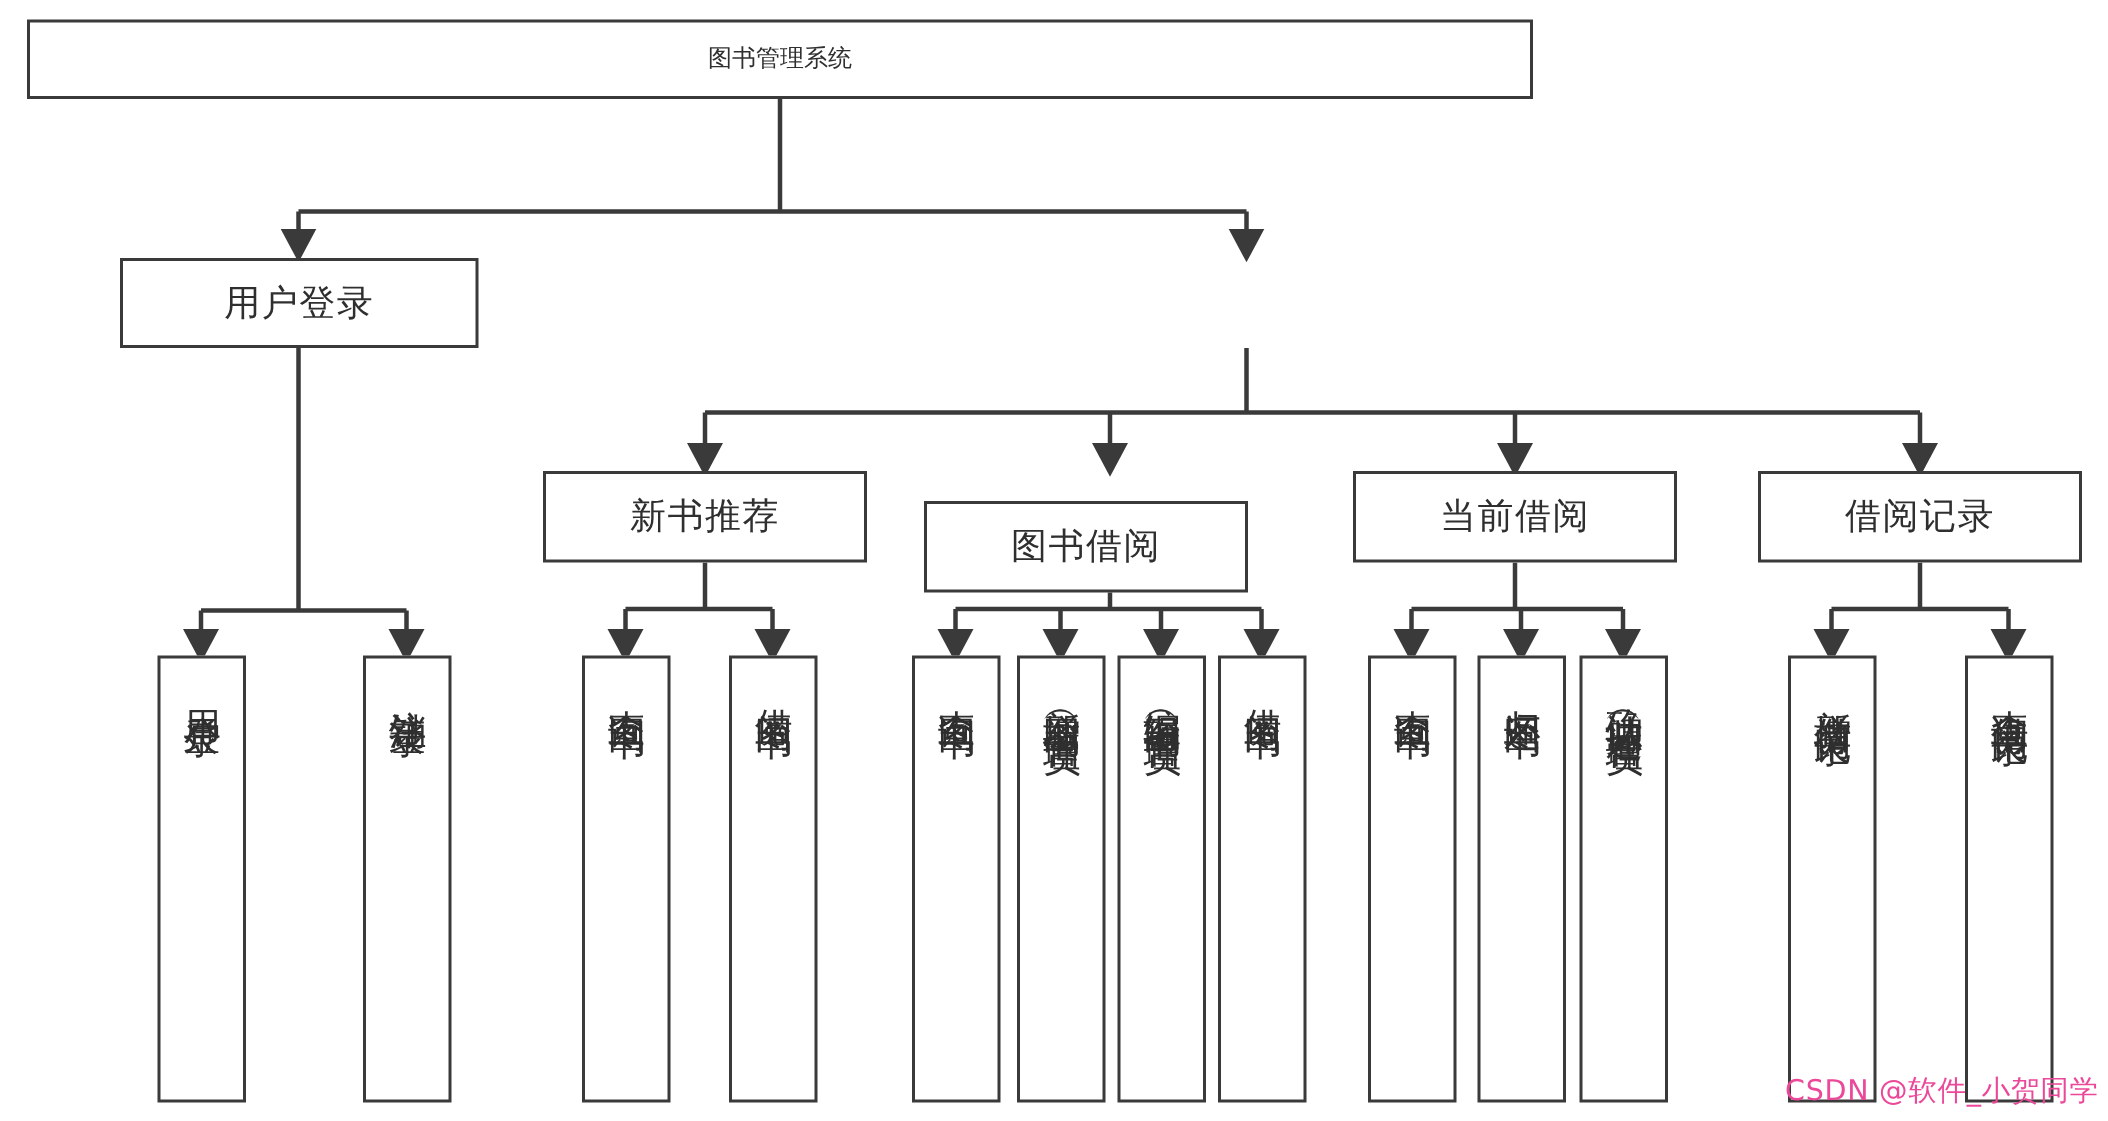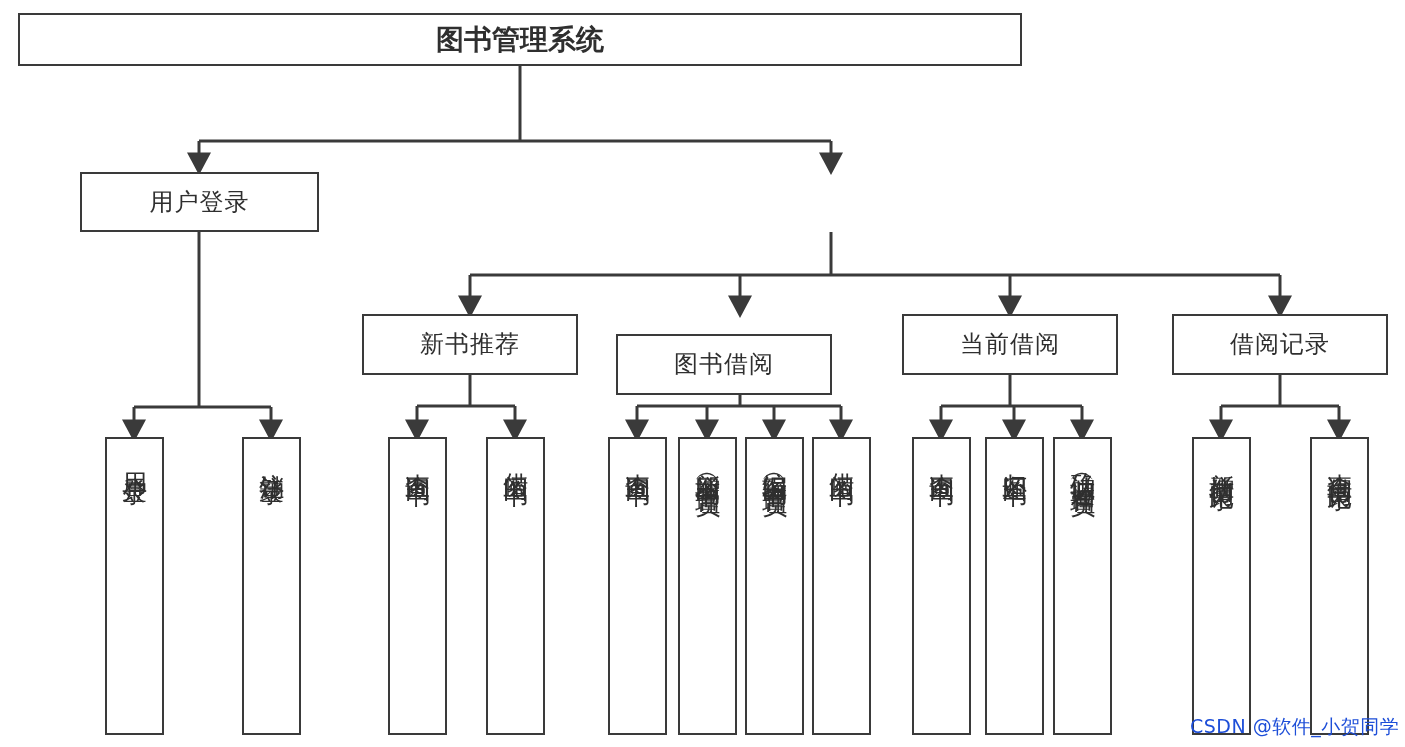--- a/index.html
+++ b/index.html
@@ -34,41 +34,40 @@
     align-items: center;
     justify-content: center;
     color: #2f2f2f;
   }
   .node.horiz {
     font-size: 24px;
     letter-spacing: 1px;
     line-height: 1.1;
   }
   .node.root {
-    font-size: 28px;
-    font-weight: bold;
+    font-size: 16px;
   }
   .node.vert {
     align-items: flex-start;
     justify-content: center;
     padding-top: 14px;
   }
   .vlabel {
     writing-mode: vertical-rl;
     text-orientation: upright;
     font-size: 25px;
     line-height: 1.18;
     letter-spacing: 3px;
     color: #2f2f2f;
     white-space: nowrap;
   }
   .watermark {
     position: absolute;
     font-size: 19px;
-    color: #1d4ed8;
+    color: #ec4899;
     white-space: nowrap;
     letter-spacing: 0.5px;
   }
 </style>
 </head>
 <body>
 
 <div id="canvas">
 
   <svg id="edges" viewBox="0 0 1405 747">

